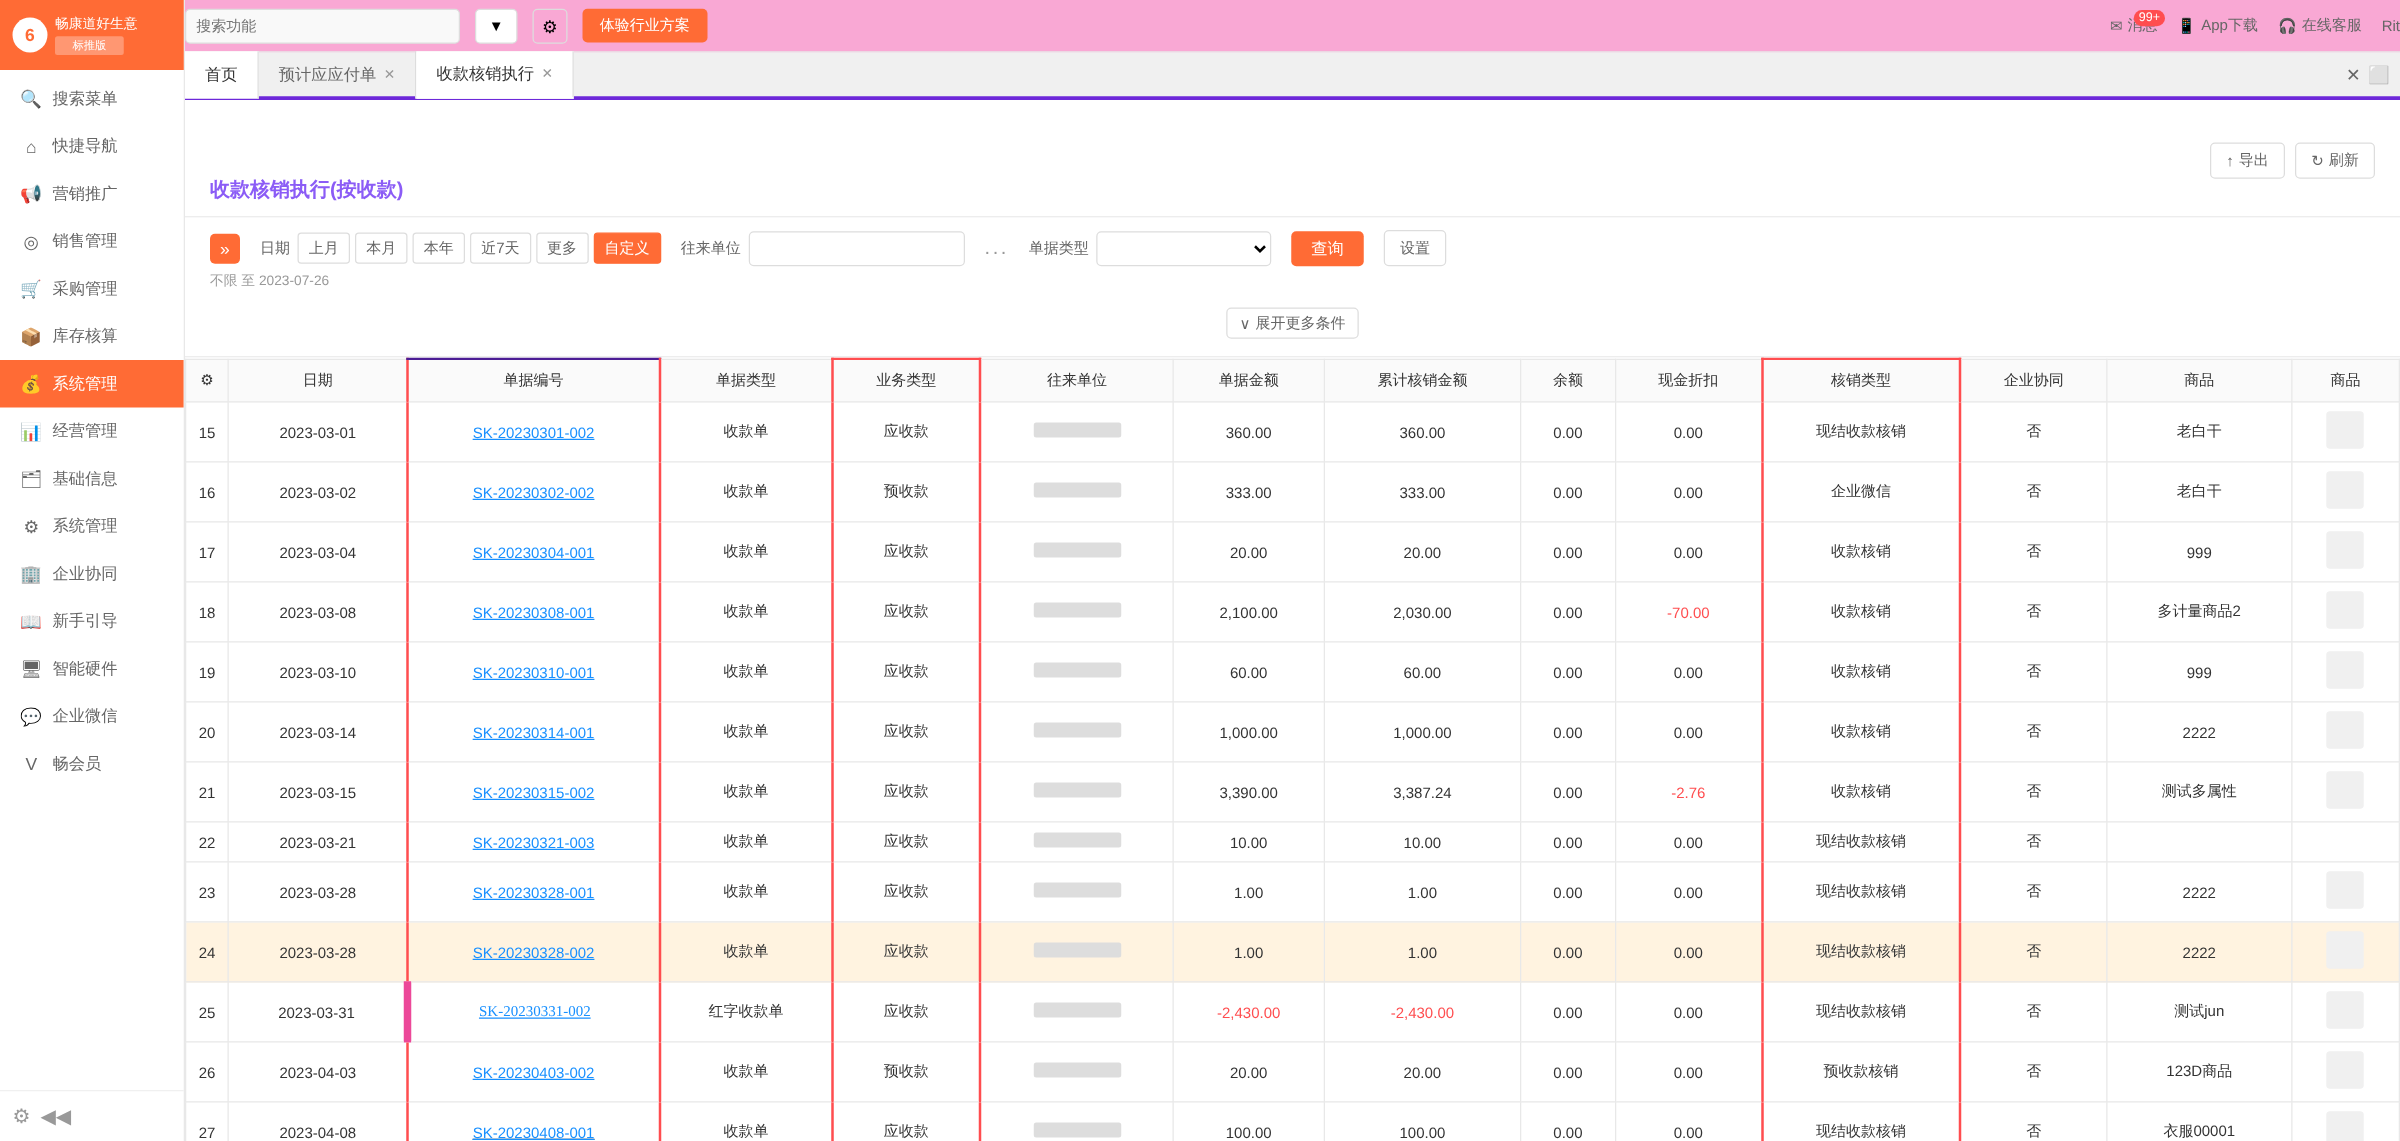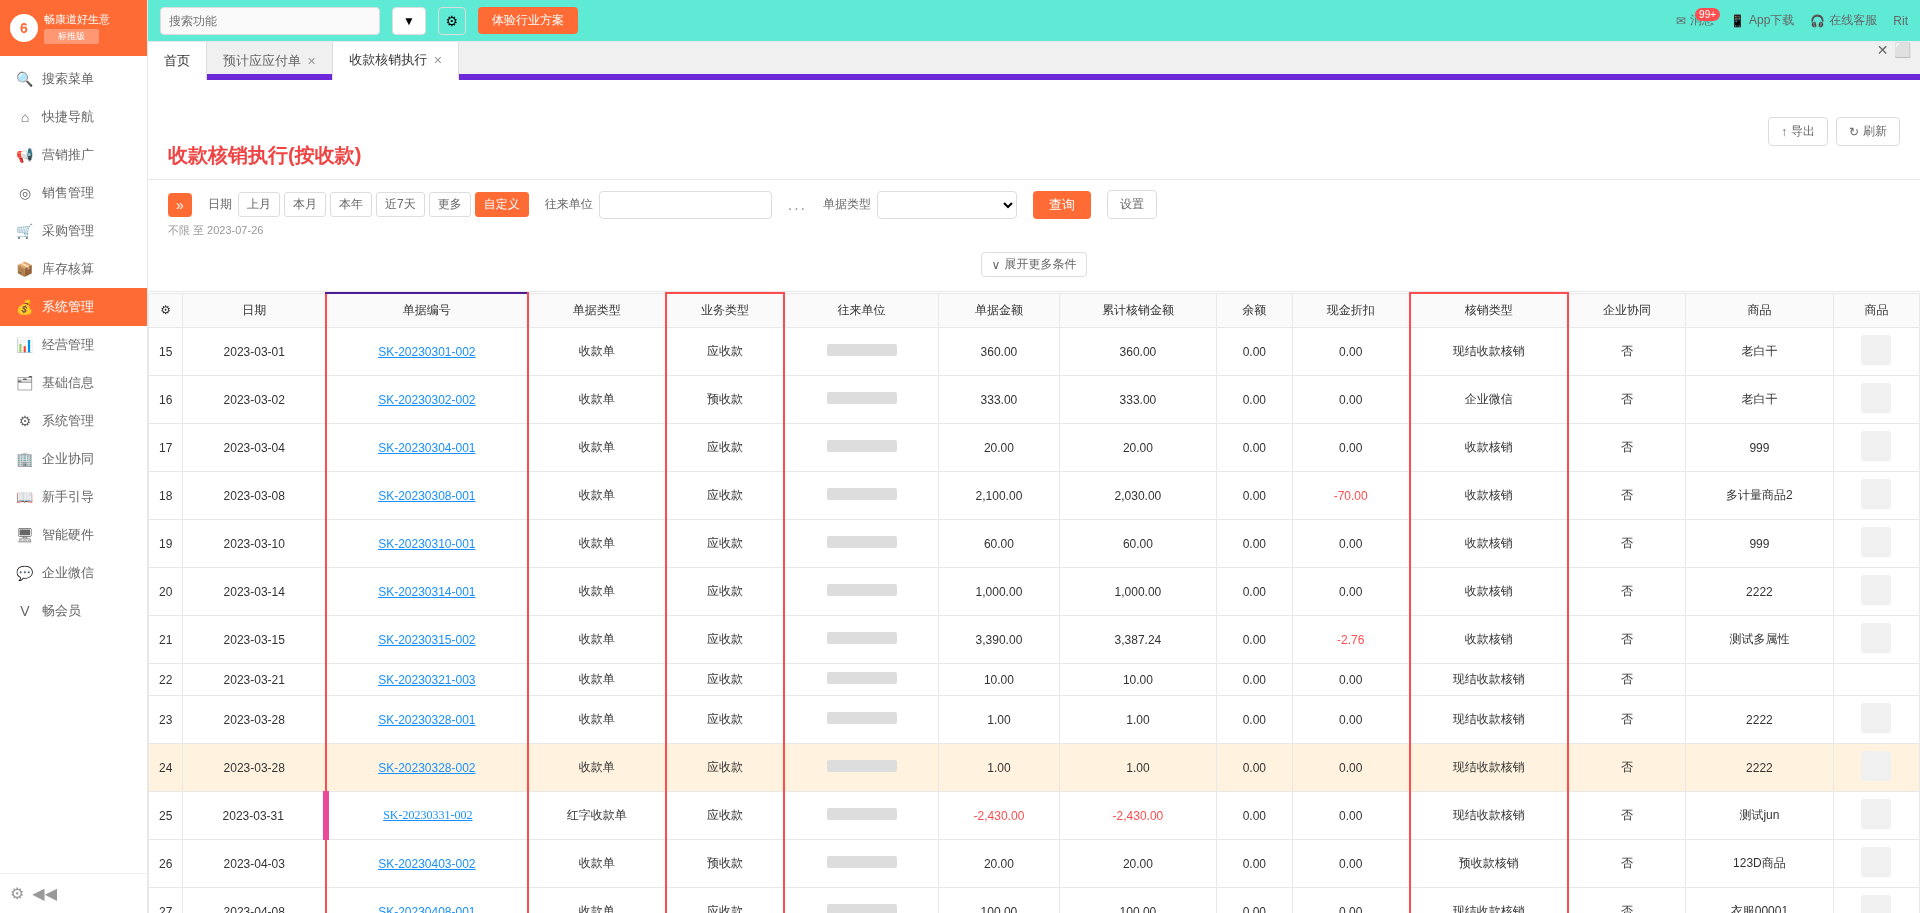--- a/index.html
+++ b/index.html
@@ -15,47 +15,47 @@
     .sidebar-item { display: flex; align-items: center; gap: 8px; padding: 10px 16px; cursor: pointer; color: #666; font-size: 13px; }
     .sidebar-item.active { background: #ff6b35; color: #fff; }
     .sidebar-item-icon { width: 18px; height: 18px; display: flex; align-items: center; justify-content: center; font-size: 14px; }
     .sidebar-footer { padding: 10px; display: flex; gap: 8px; border-top: 1px solid #f0f0f0; }
     .sidebar-footer-btn { cursor: pointer; color: #999; font-size: 16px; }
 
     
     .main { flex: 1; display: flex; flex-direction: column; overflow: hidden; }
 
     
-    .topbar { height: 42px; background: #5eead4; border-bottom: 1px solid #e8e8e8; display: flex; align-items: center; padding: 0 12px; gap: 12px; }
+    .topbar { height: 42px; background: #f9a8d4; border-bottom: 1px solid #e8e8e8; display: flex; align-items: center; padding: 0 0; gap: 12px; }
     .topbar-search { flex: 1; max-width: 220px; height: 28px; border: 1px solid #ddd; border-radius: 4px; padding: 0 8px; font-size: 12px; background: #f9f9f9; }
     .topbar-dropdown-btn { height: 28px; border: 1px solid #ddd; border-radius: 4px; padding: 0 10px; font-size: 12px; background: #fff; cursor: pointer; display: flex; align-items: center; gap: 4px; }
     .topbar-gear { width: 28px; height: 28px; border: 1px solid #ddd; border-radius: 4px; display: flex; align-items: center; justify-content: center; cursor: pointer; font-size: 14px; }
     .topbar-solution-btn { background: #ff6b35; color: #fff; border: none; border-radius: 4px; padding: 5px 14px; font-size: 12px; cursor: pointer; }
     .topbar-spacer { flex: 1; }
     .topbar-msg { display: flex; align-items: center; gap: 4px; color: #666; font-size: 12px; cursor: pointer; position: relative; }
     .topbar-badge { background: #ff4d4f; color: #fff; border-radius: 8px; font-size: 10px; padding: 1px 4px; position: absolute; top: -4px; right: -6px; }
     .topbar-actions { display: flex; align-items: center; gap: 16px; color: #666; font-size: 12px; }
     .topbar-action { cursor: pointer; display: flex; align-items: center; gap: 4px; }
 
     
-    .tabbar { height: 38px; background: #f0f0f0; display: flex; align-items: flex-start; padding: 0 0; border-bottom: 6px solid #6d28d9; }
+    .tabbar { height: 38px; background: #f0f0f0; display: flex; align-items: center; padding: 0 0; border-bottom: 3px solid #6d28d9; }
     .tab { height: 38px; padding: 0 16px; display: flex; align-items: center; gap: 6px; cursor: pointer; font-size: 13px; color: #666; border-right: 1px solid #ddd; white-space: nowrap; }
     .tab.active { background: #fff; color: #333; border-bottom: 2px solid #fff; }
     .tab-home { background: #fff; color: #333; }
     .tab-close { color: #999; font-size: 11px; cursor: pointer; }
     .tabbar-spacer { flex: 1; }
     .tabbar-controls { display: flex; align-items: center; padding: 0 8px; gap: 6px; }
     .tabbar-ctrl-btn { cursor: pointer; color: #666; font-size: 14px; }
 
     
     .page-content { flex: 1; overflow-y: auto; padding: 0; background: #f5f7fa; }
 
     
     .page-header { background: #fff; padding: 14px 20px 10px; border-bottom: 1px solid #e8e8e8; display: flex; align-items: center; justify-content: space-between; }
-    .page-title { font-size: 20px; font-weight: 600; color: #ef4444; margin-top: 48px; }
+    .page-title { font-size: 16px; font-weight: 600; color: #8b5cf6; margin-top: 48px; }
     .page-header-actions { display: flex; gap: 8px; }
     .btn-outline { border: 1px solid #ddd; background: #fff; border-radius: 4px; padding: 5px 12px; font-size: 12px; cursor: pointer; color: #666; display: flex; align-items: center; gap: 4px; }
 
     
     .filter-bar { background: #fff; padding: 10px 20px; border-bottom: 1px solid #e8e8e8; }
     .filter-row { display: flex; align-items: center; gap: 16px; flex-wrap: wrap; }
     .filter-toggle-btn { width: 24px; height: 24px; background: #ff6b35; color: #fff; border: none; border-radius: 4px; cursor: pointer; font-size: 14px; display: flex; align-items: center; justify-content: center; }
     .filter-group { display: flex; align-items: center; gap: 6px; }
     .filter-label { color: #666; font-size: 12px; white-space: nowrap; }
     .filter-date-btns { display: flex; gap: 4px; }

